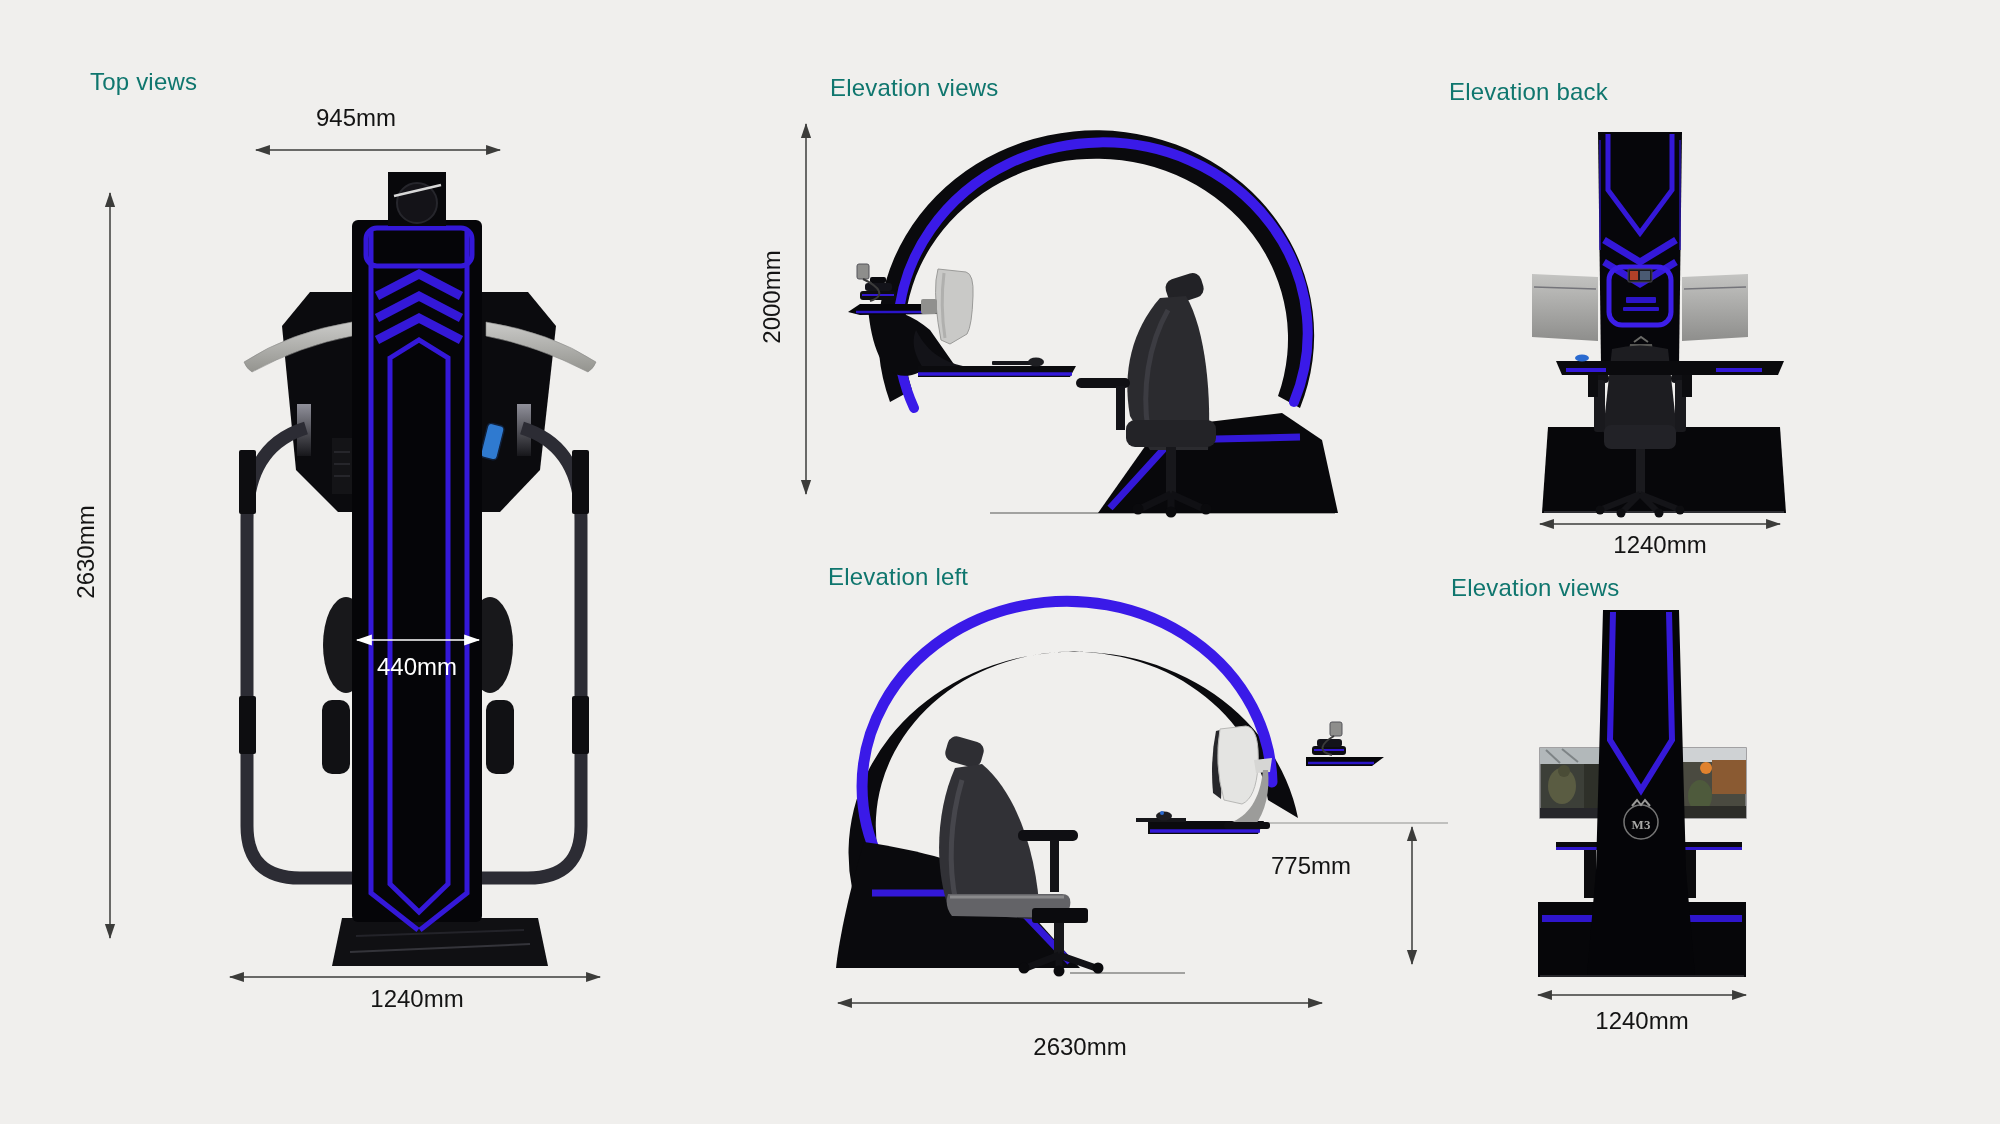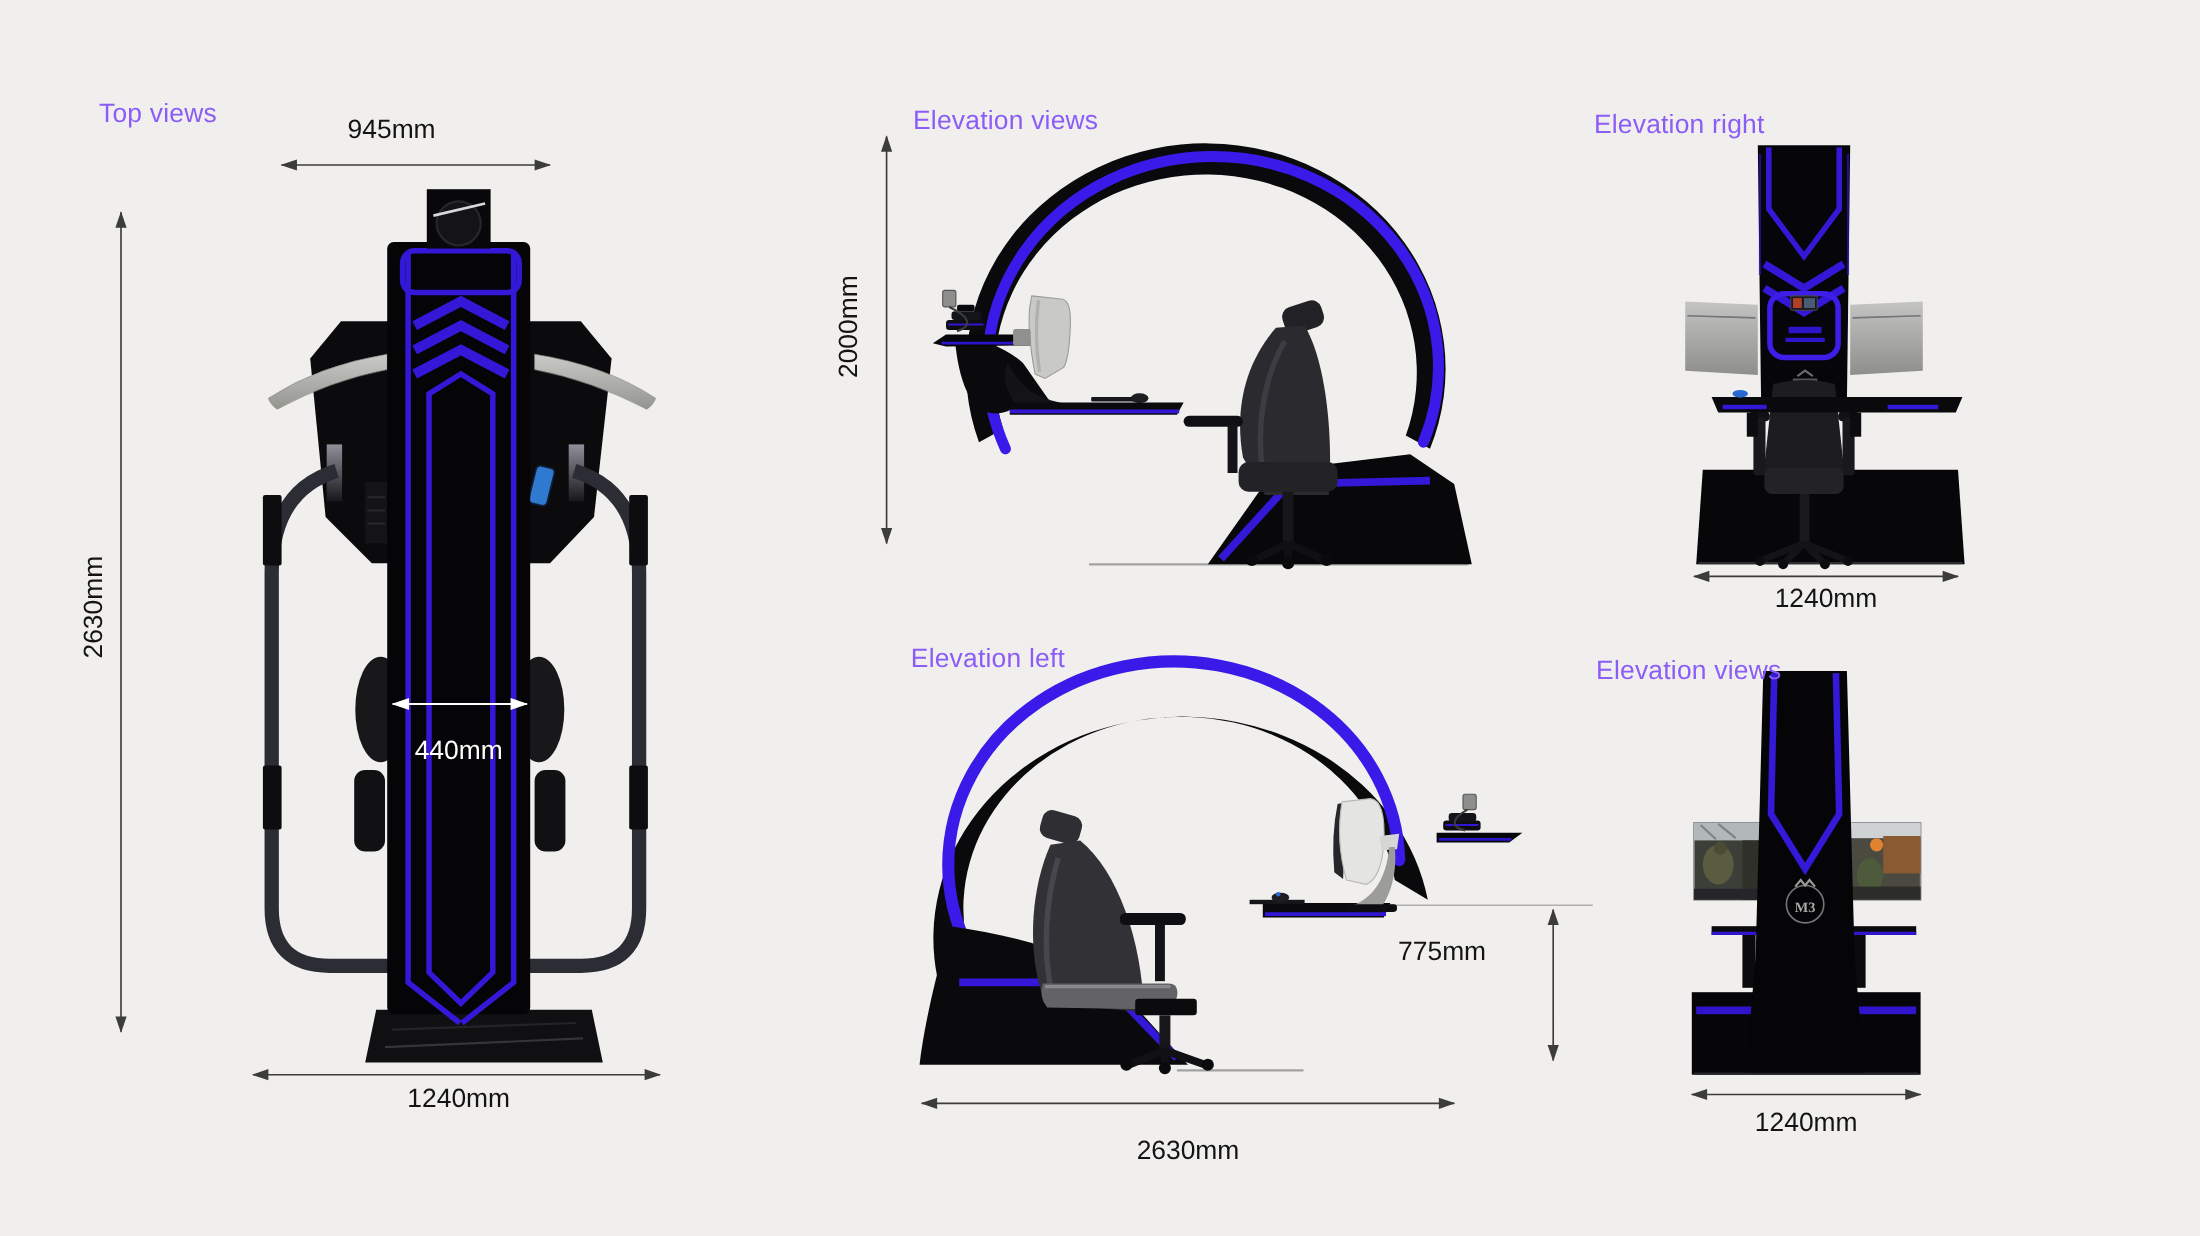--- a/index.html
+++ b/index.html
@@ -5,29 +5,29 @@
   html,body{margin:0;padding:0;}
   body{
     width:2000px;height:1124px;
     background:#f0efed;
     font-family:"Liberation Sans", sans-serif;
     overflow:hidden;
   }
   #canvas{position:relative;width:2000px;height:1124px;background:#f0efed;}
   svg{position:absolute;overflow:visible;}
   .vtitle{
-    position:absolute;font-size:24px;color:#8b5cf6;
-    white-space:nowrap;letter-spacing:.2px;margin-top:22px;
+    position:absolute;font-size:24px;color:#0f766e;
+    white-space:nowrap;letter-spacing:.2px;
   }
   .dim{
     position:absolute;font-size:24px;color:#141414;
     white-space:nowrap;transform:translate(-50%,-50%);
   }
   .dim.vert{transform:translate(-50%,-50%) rotate(-90deg);}
-  .dim.white{color:#ffffff;margin-top:16px;}
+  .dim.white{color:#ffffff;}
 </style>
 </head>
 <body>
 
 <div id="canvas">
 
   <svg style="left:60px;top:60px" width="620" height="980" viewBox="60 60 620 980">
     <defs>
       <marker id="arrT" viewBox="0 0 10 10" refX="9.3" refY="5" markerWidth="12" markerHeight="10" orient="auto-start-reverse">
         <path d="M0,1.6 L10,5 L0,8.4 Z" fill="#3c3c3a"></path>
@@ -377,21 +377,21 @@
       <text x="1641" y="829" text-anchor="middle" font-size="13" fill="#a8a8a6" font-family="Liberation Serif, serif" font-weight="bold">M3</text>
     </g>
 
     <g>
       <line x1="1538" y1="995" x2="1746" y2="995" stroke="#3c3c3a" stroke-width="1.5" marker-start="url(#arrB)" marker-end="url(#arrB)"></line>
     </g>
   </svg>
 
   <span class="vtitle" style="left:90px;top:68px">Top views</span>
   <span class="vtitle" style="left:830px;top:74px">Elevation views</span>
-  <span class="vtitle" style="left:1449px;top:78px">Elevation right</span>
+  <span class="vtitle" style="left:1449px;top:78px">Elevation back</span>
   <span class="vtitle" style="left:828px;top:563px">Elevation left</span>
   <span class="vtitle" style="left:1451px;top:574px">Elevation views</span>
 
   <span class="dim" style="left:356px;top:118px">945mm</span>
   <span class="dim vert" style="left:86px;top:552px">2630mm</span>
   <span class="dim white" style="left:417px;top:667px">440mm</span>
   <span class="dim" style="left:417px;top:999px">1240mm</span>
 
   <span class="dim vert" style="left:772px;top:297px">2000mm</span>
 

